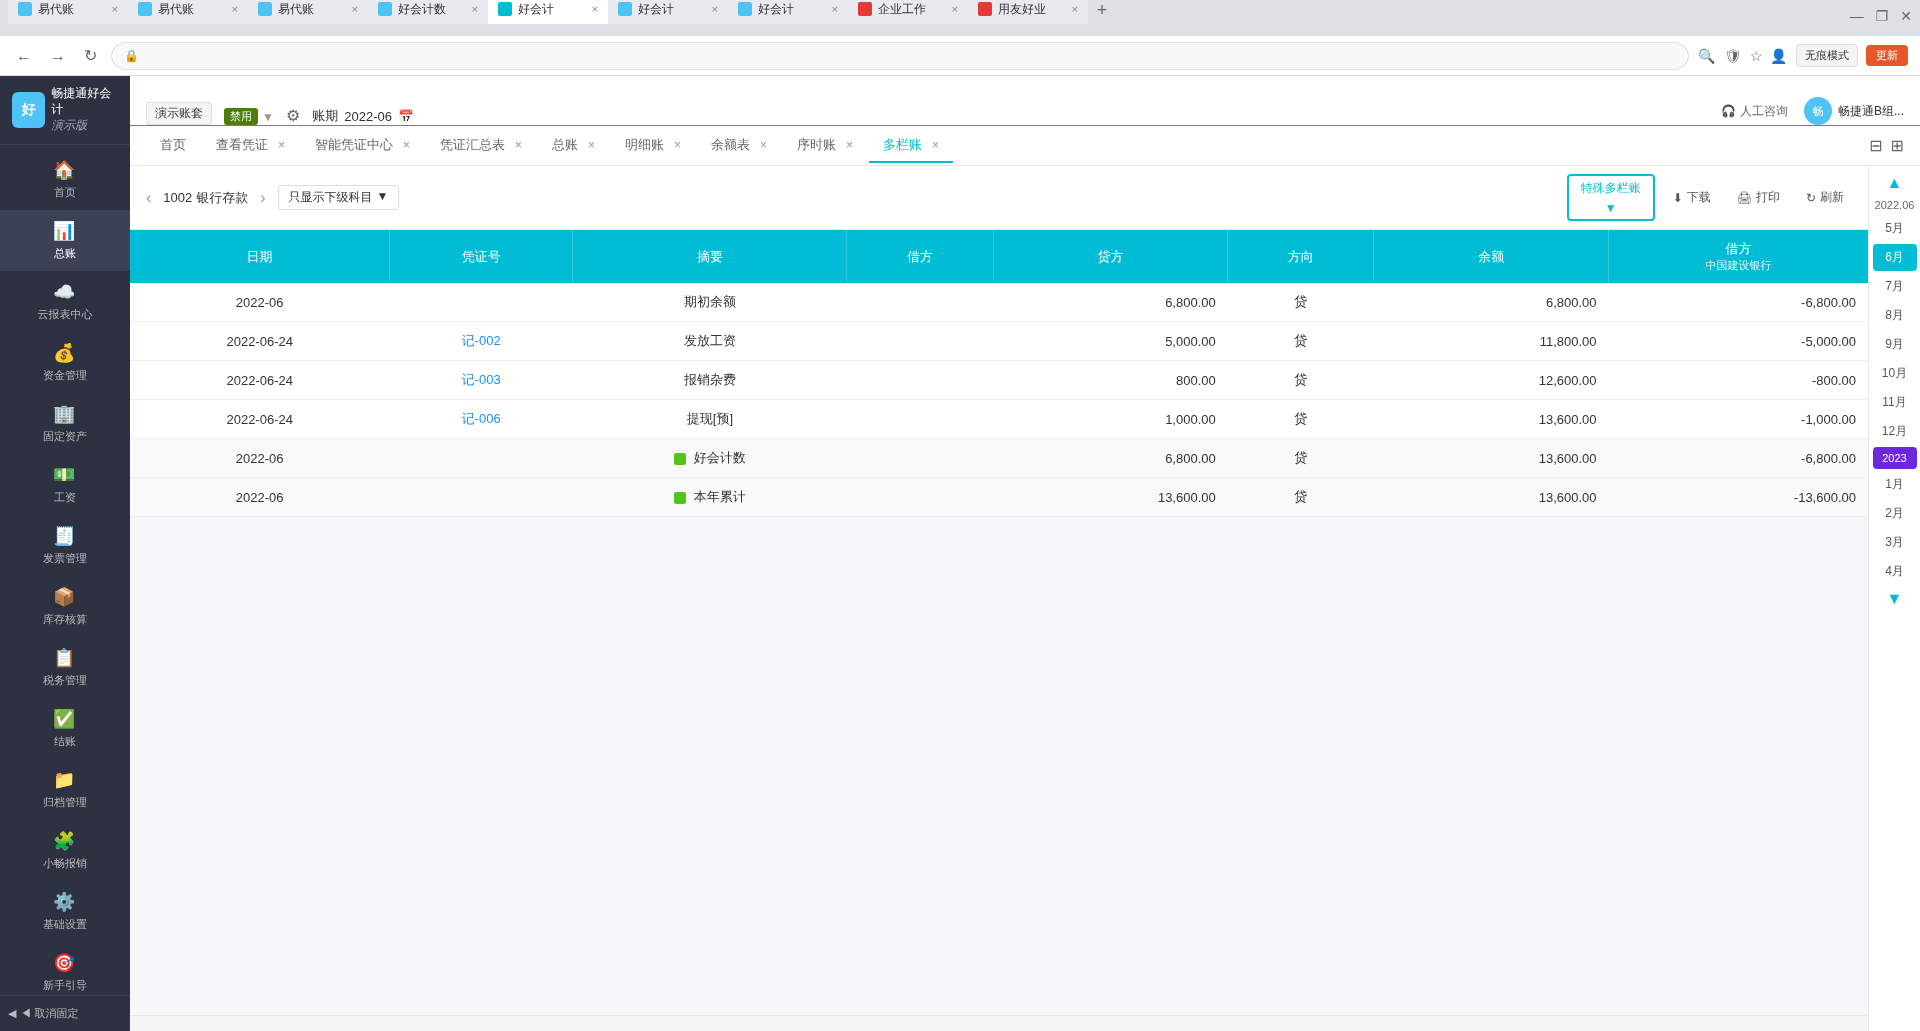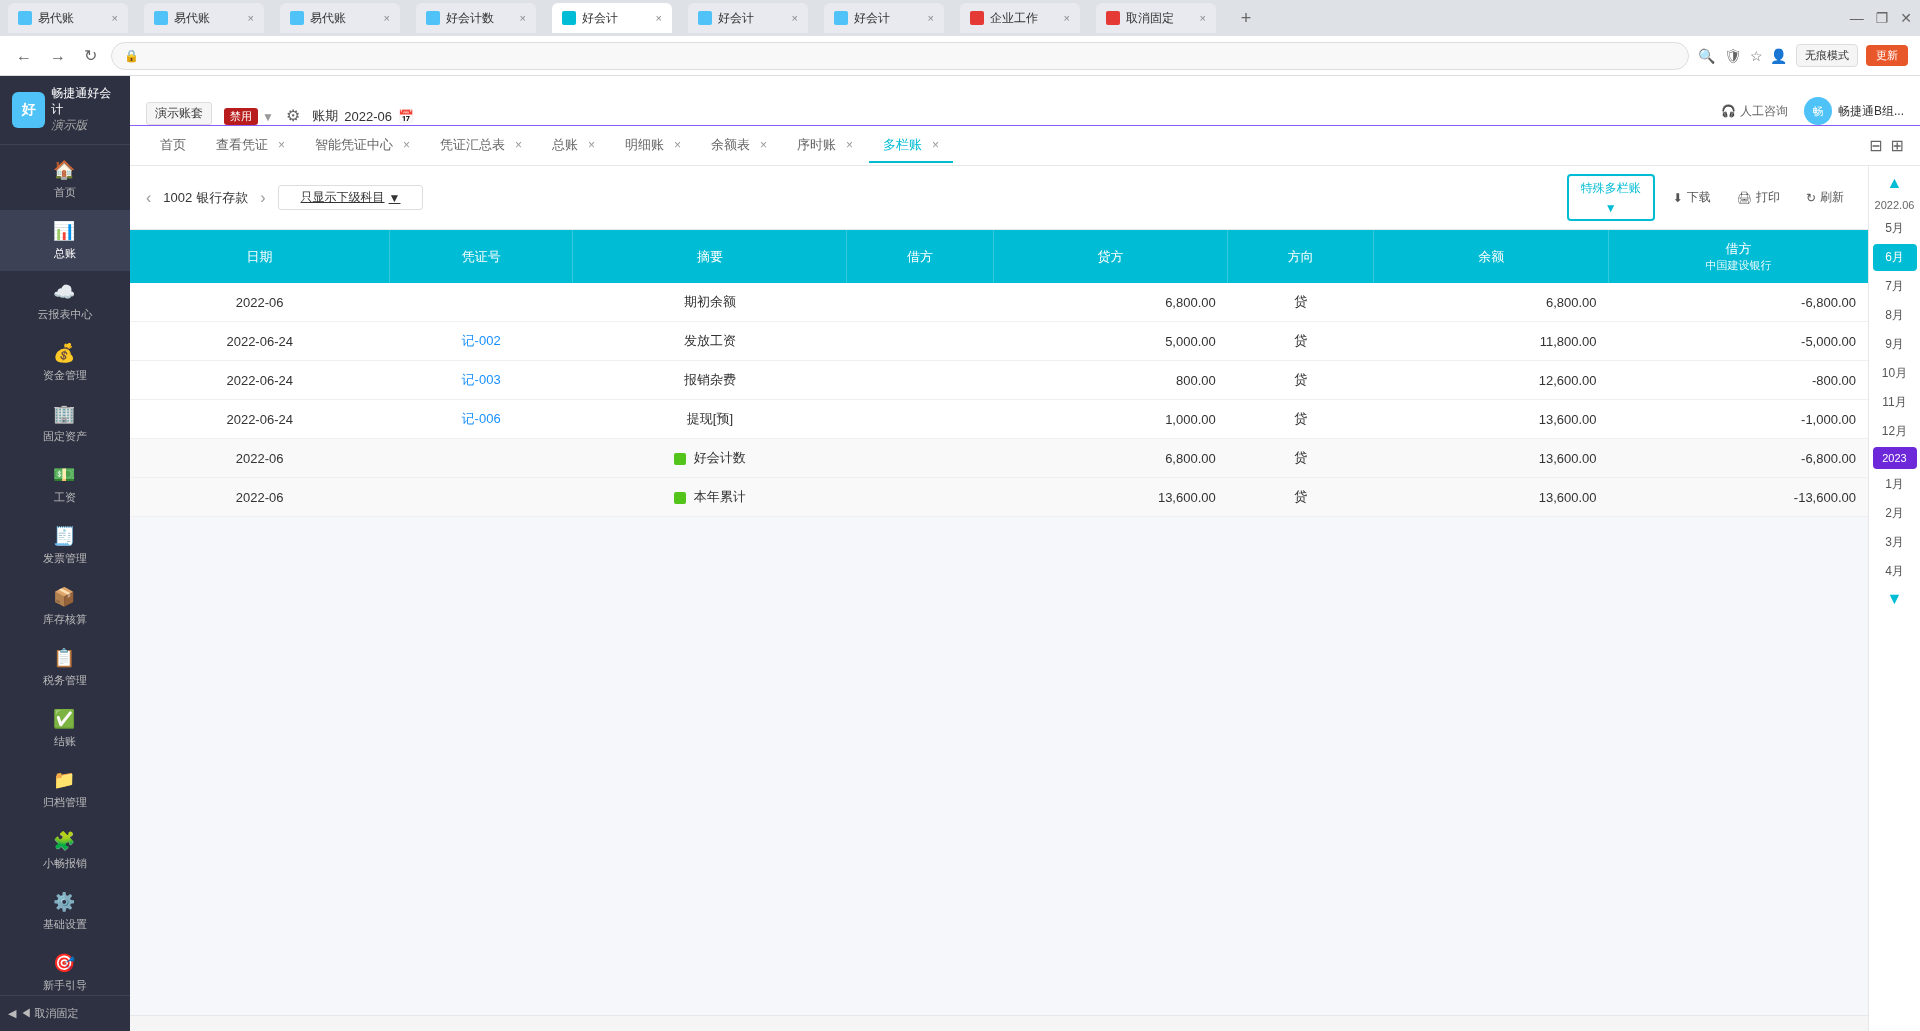--- a/index.html
+++ b/index.html
@@ -1,19 +1,19 @@
 <!DOCTYPE html>
 <html><head>
   <meta charset="utf-8">
   <style>
     * { box-sizing: border-box; margin: 0; padding: 0; }
     body { font-family: 'Microsoft YaHei', Arial, sans-serif; font-size: 12px; background: #f0f2f5; overflow: hidden; height: 1031px; width: 1920px; }
 
     
-    .browser-chrome { background: #dee1e6; height: 36px; display: flex; align-items: center; padding: 4px 8px; gap: 16px; }
+    .browser-chrome { background: #dee1e6; height: 36px; display: flex; align-items: flex-end; padding: 12px 8px; gap: 0; }
     .tab { display: flex; align-items: center; height: 30px; padding: 0 10px; background: #e8eaf0; border-radius: 6px 6px 0 0; font-size: 12px; color: #333; gap: 6px; min-width: 120px; position: relative; cursor: pointer; }
     .tab.active { background: #fff; color: #333; }
     .tab .tab-close { margin-left: auto; color: #888; font-size: 11px; cursor: pointer; }
     .tab-add { width: 28px; height: 28px; display: flex; align-items: center; justify-content: center; color: #666; font-size: 18px; cursor: pointer; }
     .browser-controls { display: flex; align-items: center; gap: 12px; margin-left: auto; }
     .browser-control-btn { color: #666; font-size: 14px; cursor: pointer; }
 
     
     .address-bar { background: #fff; height: 40px; display: flex; align-items: center; padding: 0 12px; gap: 10px; border-bottom: 1px solid #ddd; }
     .nav-btn { color: #666; font-size: 16px; cursor: pointer; padding: 4px; }
@@ -40,21 +40,21 @@
     .sidebar-item .s-label { font-size: 11px; }
     .sidebar-footer { padding: 10px 8px; display: flex; align-items: center; gap: 4px; color: #bbb; cursor: pointer; border-top: 1px solid #3d4155; font-size: 11px; }
 
     
     .main-content { flex: 1; display: flex; flex-direction: column; background: #f5f7fa; overflow: hidden; }
 
     
     .app-header { background: #fff; height: 50px; display: flex; align-items: flex-end; padding: 0 16px; border-bottom: 1px solid #8b5cf6; gap: 12px; }
     .demo-badge { background: #f5f5f5; border: 1px solid #ddd; border-radius: 3px; padding: 2px 8px; font-size: 12px; color: #333; }
     .header-select { display: flex; align-items: center; gap: 4px; }
-    .status-tag { background: #b91c1c; color: #fff; border-radius: 3px; padding: 1px 6px; font-size: 11px; }
+    .status-tag { background: #4d7c0f; color: #fff; border-radius: 3px; padding: 1px 6px; font-size: 11px; }
     .gear-btn { color: #666; font-size: 16px; cursor: pointer; }
     .period-info { display: flex; align-items: center; gap: 6px; color: #333; font-size: 13px; }
     .header-right { margin-left: auto; display: flex; align-items: center; gap: 16px; }
     .consult-btn { display: flex; align-items: center; gap: 4px; color: #666; font-size: 12px; cursor: pointer; }
     .user-info { display: flex; align-items: center; gap: 6px; color: #333; font-size: 12px; }
     .user-avatar { width: 28px; height: 28px; border-radius: 50%; background: #4fc3f7; display: flex; align-items: center; justify-content: center; color: #fff; font-size: 11px; }
 
     
     .page-tabs { background: #fff; height: 40px; display: flex; align-items: center; padding: 0 16px; border-bottom: 1px solid #e8e8e8; gap: 2px; overflow-x: auto; }
     .page-tab { height: 34px; padding: 0 14px; display: flex; align-items: center; gap: 6px; font-size: 13px; color: #666; cursor: pointer; border-bottom: 2px solid transparent; white-space: nowrap; }
@@ -64,21 +64,21 @@
     .tab-action-btn { color: #666; font-size: 16px; cursor: pointer; }
 
     
     .ledger-area { flex: 1; display: flex; overflow: hidden; }
 
     
     .ledger-main { flex: 1; display: flex; flex-direction: column; overflow: hidden; }
     .ledger-toolbar { background: #fff; padding: 8px 16px; display: flex; align-items: center; gap: 12px; border-bottom: 1px solid #e8e8e8; }
     .nav-arrow { color: #999; font-size: 16px; cursor: pointer; }
     .account-selector { display: flex; align-items: center; gap: 4px; color: #333; font-size: 13px; font-weight: 500; }
-    .sub-filter { display: flex; align-items: center; gap: 4px; border: 1px solid #ddd; border-radius: 3px; padding: 3px 22px; color: #333; font-size: 12px; cursor: pointer; text-decoration: underline; }
+    .sub-filter { display: flex; gap: 4px; border: 1px solid #ddd; border-radius: 3px; padding: 3px 10px; color: #333; font-size: 12px; cursor: pointer; }
     .toolbar-right { margin-left: auto; display: flex; gap: 10px; align-items: center; }
     .multi-col-btn { border: 2px solid #00bcd4; border-radius: 4px; padding: 4px 12px; color: #00bcd4; font-size: 12px; cursor: pointer; display: flex; align-items: center; gap: 4px; background: #fff; flex-direction: column; }
     .toolbar-btn { display: flex; align-items: center; gap: 4px; color: #555; font-size: 12px; cursor: pointer; padding: 4px 8px; }
 
     
     .ledger-table-wrapper { flex: 1; overflow: auto; }
     .ledger-table { width: 100%; border-collapse: collapse; }
     .ledger-table thead tr { background: #00bcd4; }
     .ledger-table thead th { color: #fff; padding: 10px 12px; font-size: 13px; font-weight: normal; text-align: center; border-right: 1px solid rgba(255,255,255,0.2); }
     .ledger-table thead th:last-child { border-right: none; }
@@ -143,21 +143,21 @@
     <span>好会计</span>
     <span class="tab-close">×</span>
   </div>
   <div class="tab">
     <span style="width:14px;height:14px;background:#e53935;border-radius:2px;display:inline-block;"></span>
     <span>企业工作</span>
     <span class="tab-close">×</span>
   </div>
   <div class="tab">
     <span style="width:14px;height:14px;background:#e53935;border-radius:2px;display:inline-block;"></span>
-    <span>取消固定</span>
+    <span>用友好业</span>
     <span class="tab-close">×</span>
   </div>
   <div class="tab-add">+</div>
   <div class="browser-controls">
     <span class="browser-control-btn">—</span>
     <span class="browser-control-btn">❐</span>
     <span class="browser-control-btn">✕</span>
   </div>
 </div>
 

